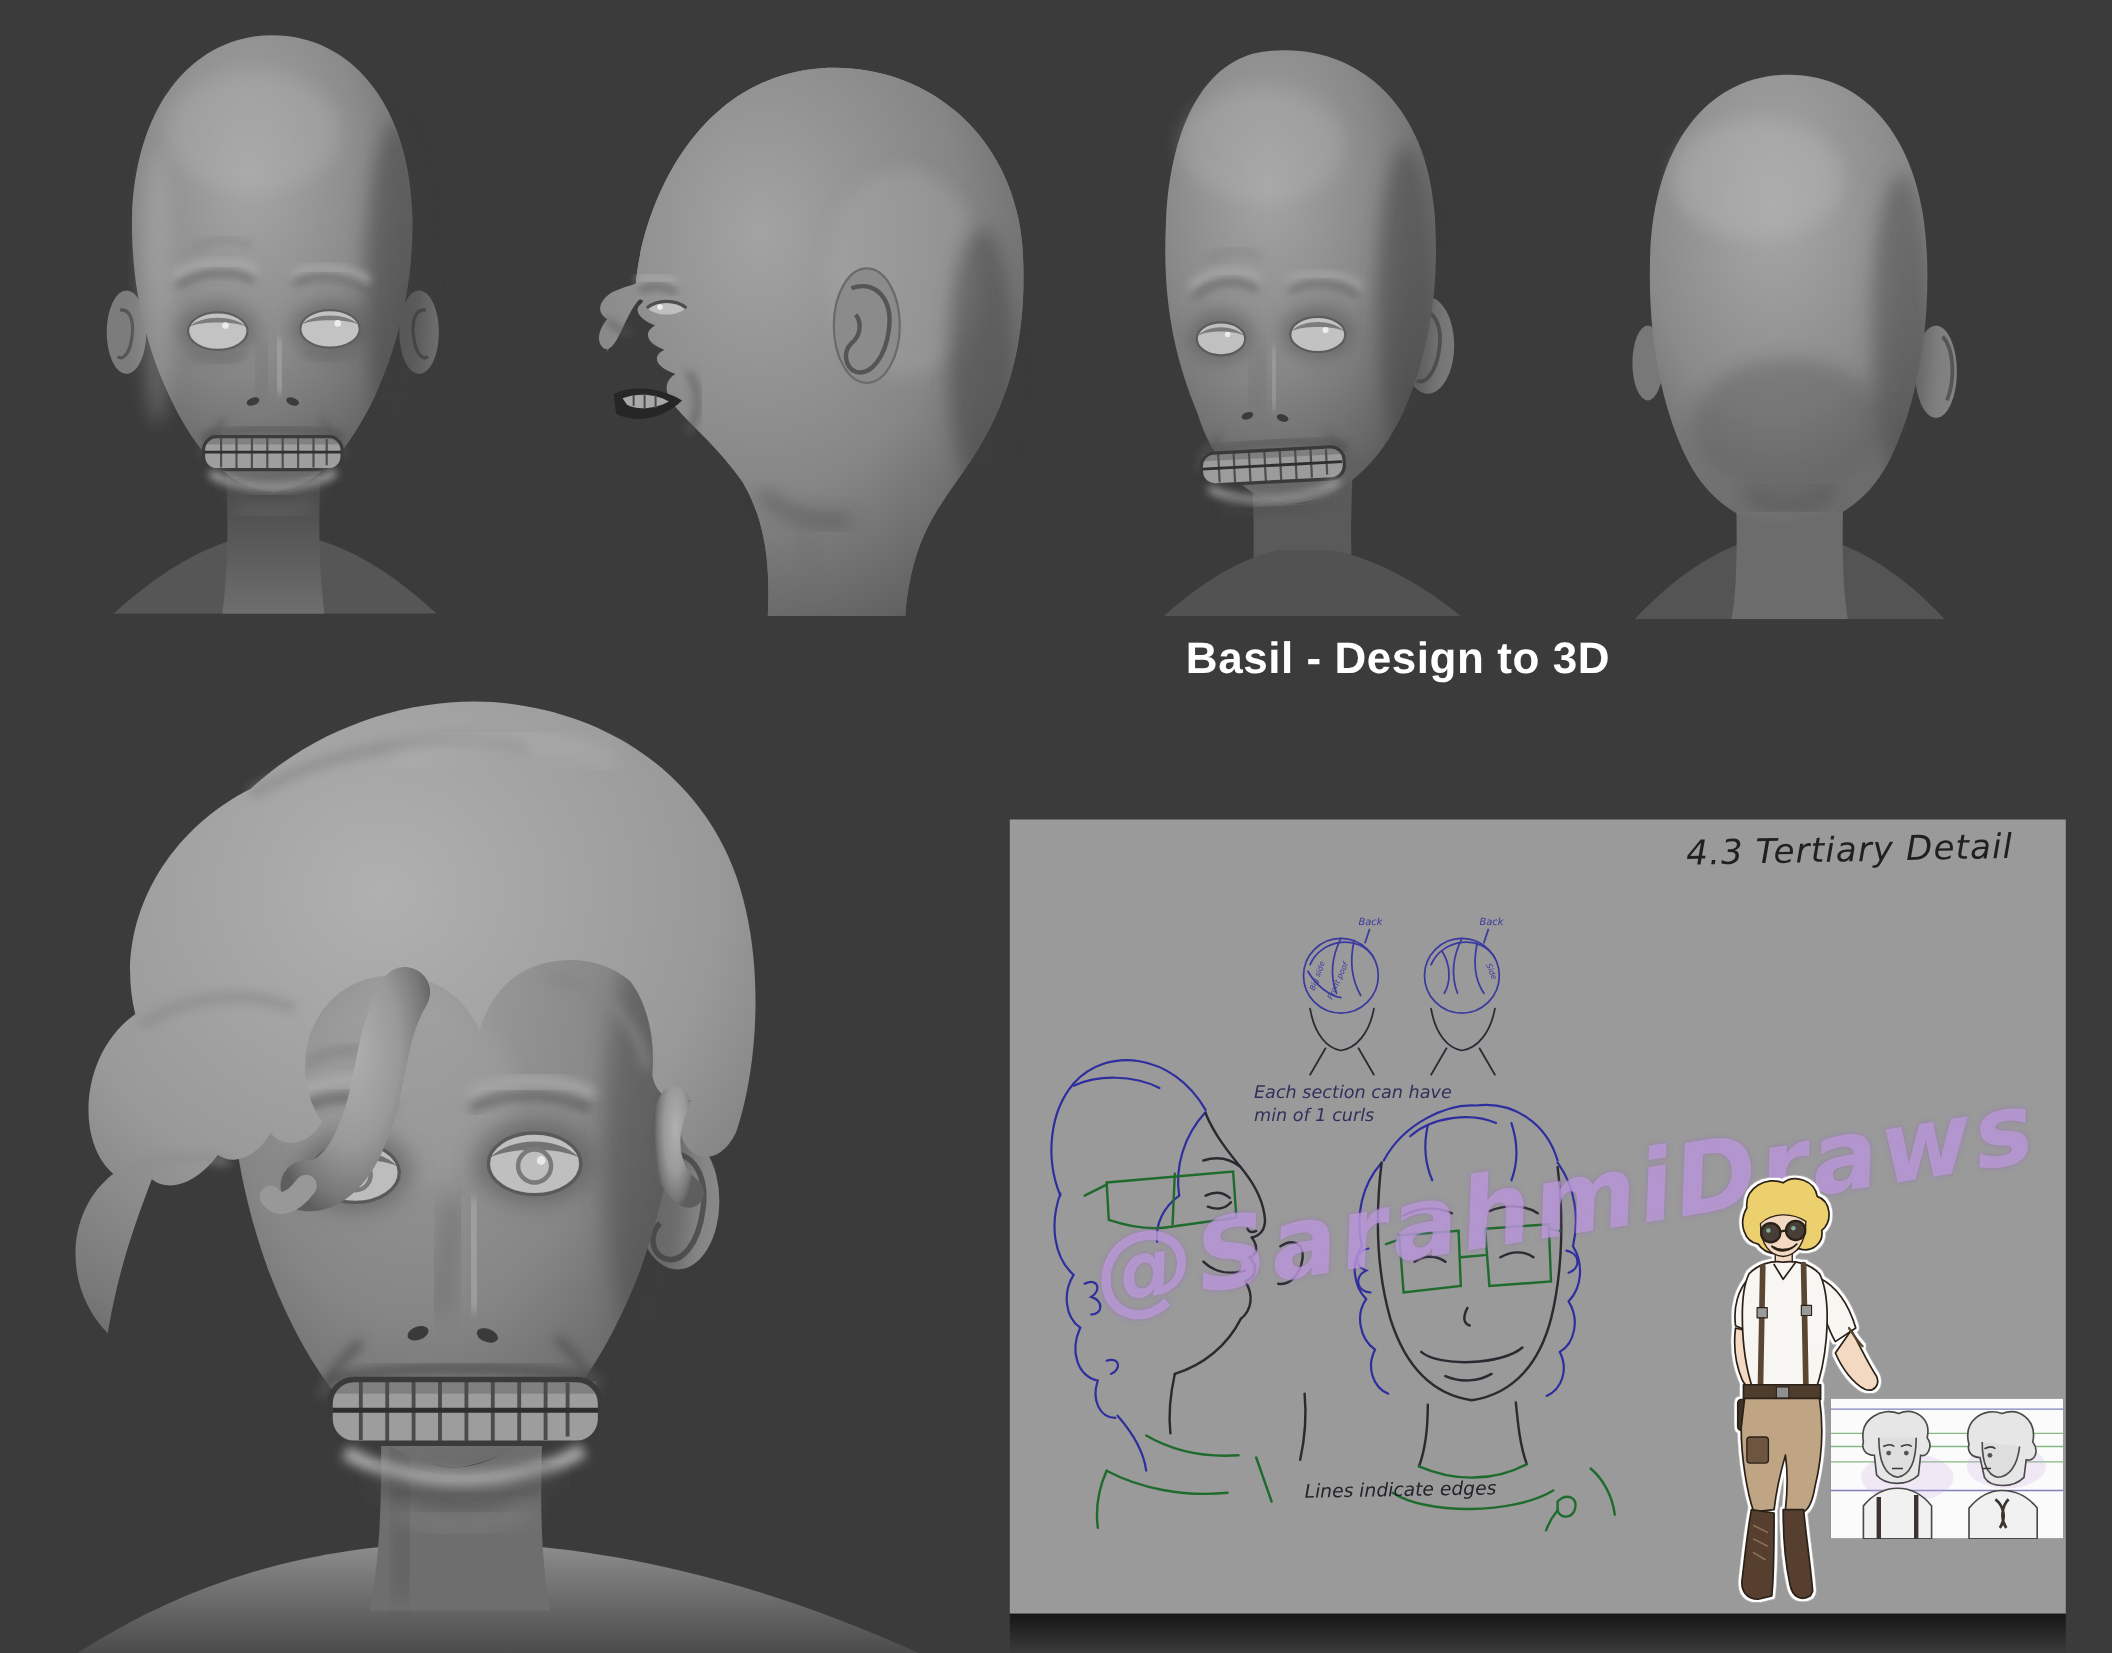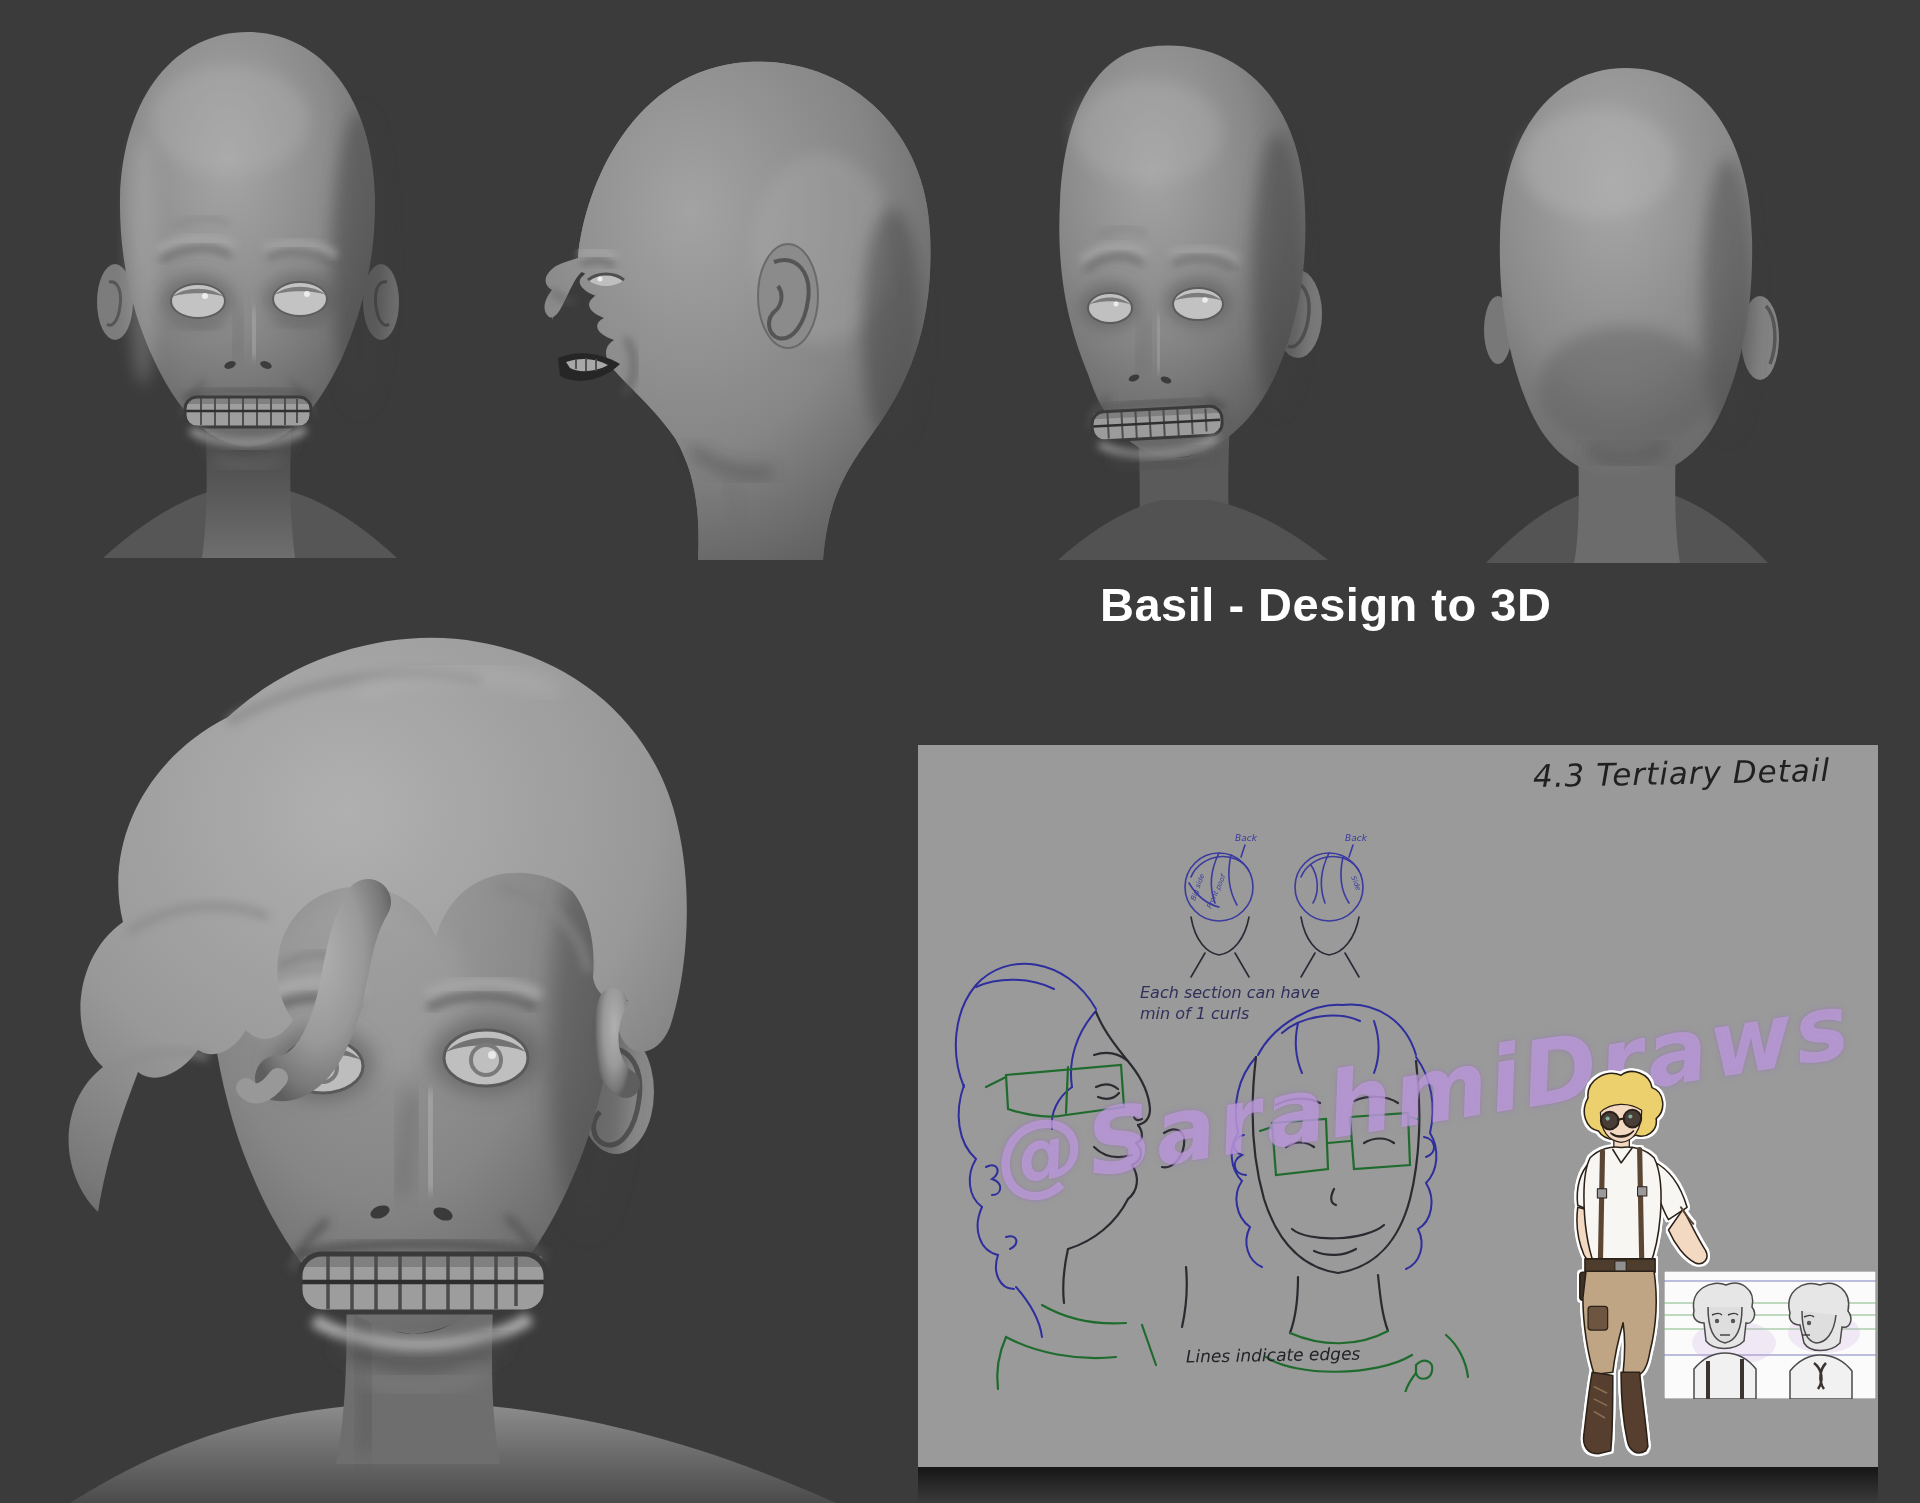--- a/index.html
+++ b/index.html
@@ -1,21 +1,21 @@
 <!DOCTYPE html>
 <html><head>
 <meta charset="utf-8">
 <style>
   html,body{margin:0;padding:0;background:#2c2c2c;}
   .stage{position:relative;width:1920px;height:1503px;background:#3b3b3b;overflow:hidden;
          font-family:"Liberation Sans","DejaVu Sans",sans-serif;}
   .abs{position:absolute;display:block;}
-  .page-title{position:absolute;left:1078px;top:577px;color:#ffffff;font-size:47px;
+  .page-title{position:absolute;left:1078px;top:577px;color:#ffffff;font-size:40px;
               font-weight:bold;letter-spacing:0.5px;white-space:nowrap;
-              font-family:"Liberation Sans",sans-serif;margin-left:22px;}
+              font-family:"Liberation Sans",sans-serif;}
   .sheet{position:absolute;left:918px;top:745px;width:960px;height:722px;background:#9a9a9a;}
   .sheet-shadow{position:absolute;left:918px;top:1467px;width:960px;height:36px;
                 background:linear-gradient(#161616,#3b3b3b);}
   .hand{font-family:"DejaVu Sans",sans-serif;font-style:italic;}
   .sheet-heading{position:absolute;left:615px;top:10px;font-size:31px;color:#202020;
                  transform:rotate(-1.2deg);white-space:nowrap;letter-spacing:1px;}
   .notes{position:absolute;left:612px;top:64px;width:348px;font-size:21px;line-height:1.28;
          color:#1d1d1d;}
   .note-item{display:flex;margin-bottom:9px;transform:rotate(-0.6deg);}
   .note-item::before{content:"—";margin-right:8px;flex:0 0 auto;}

